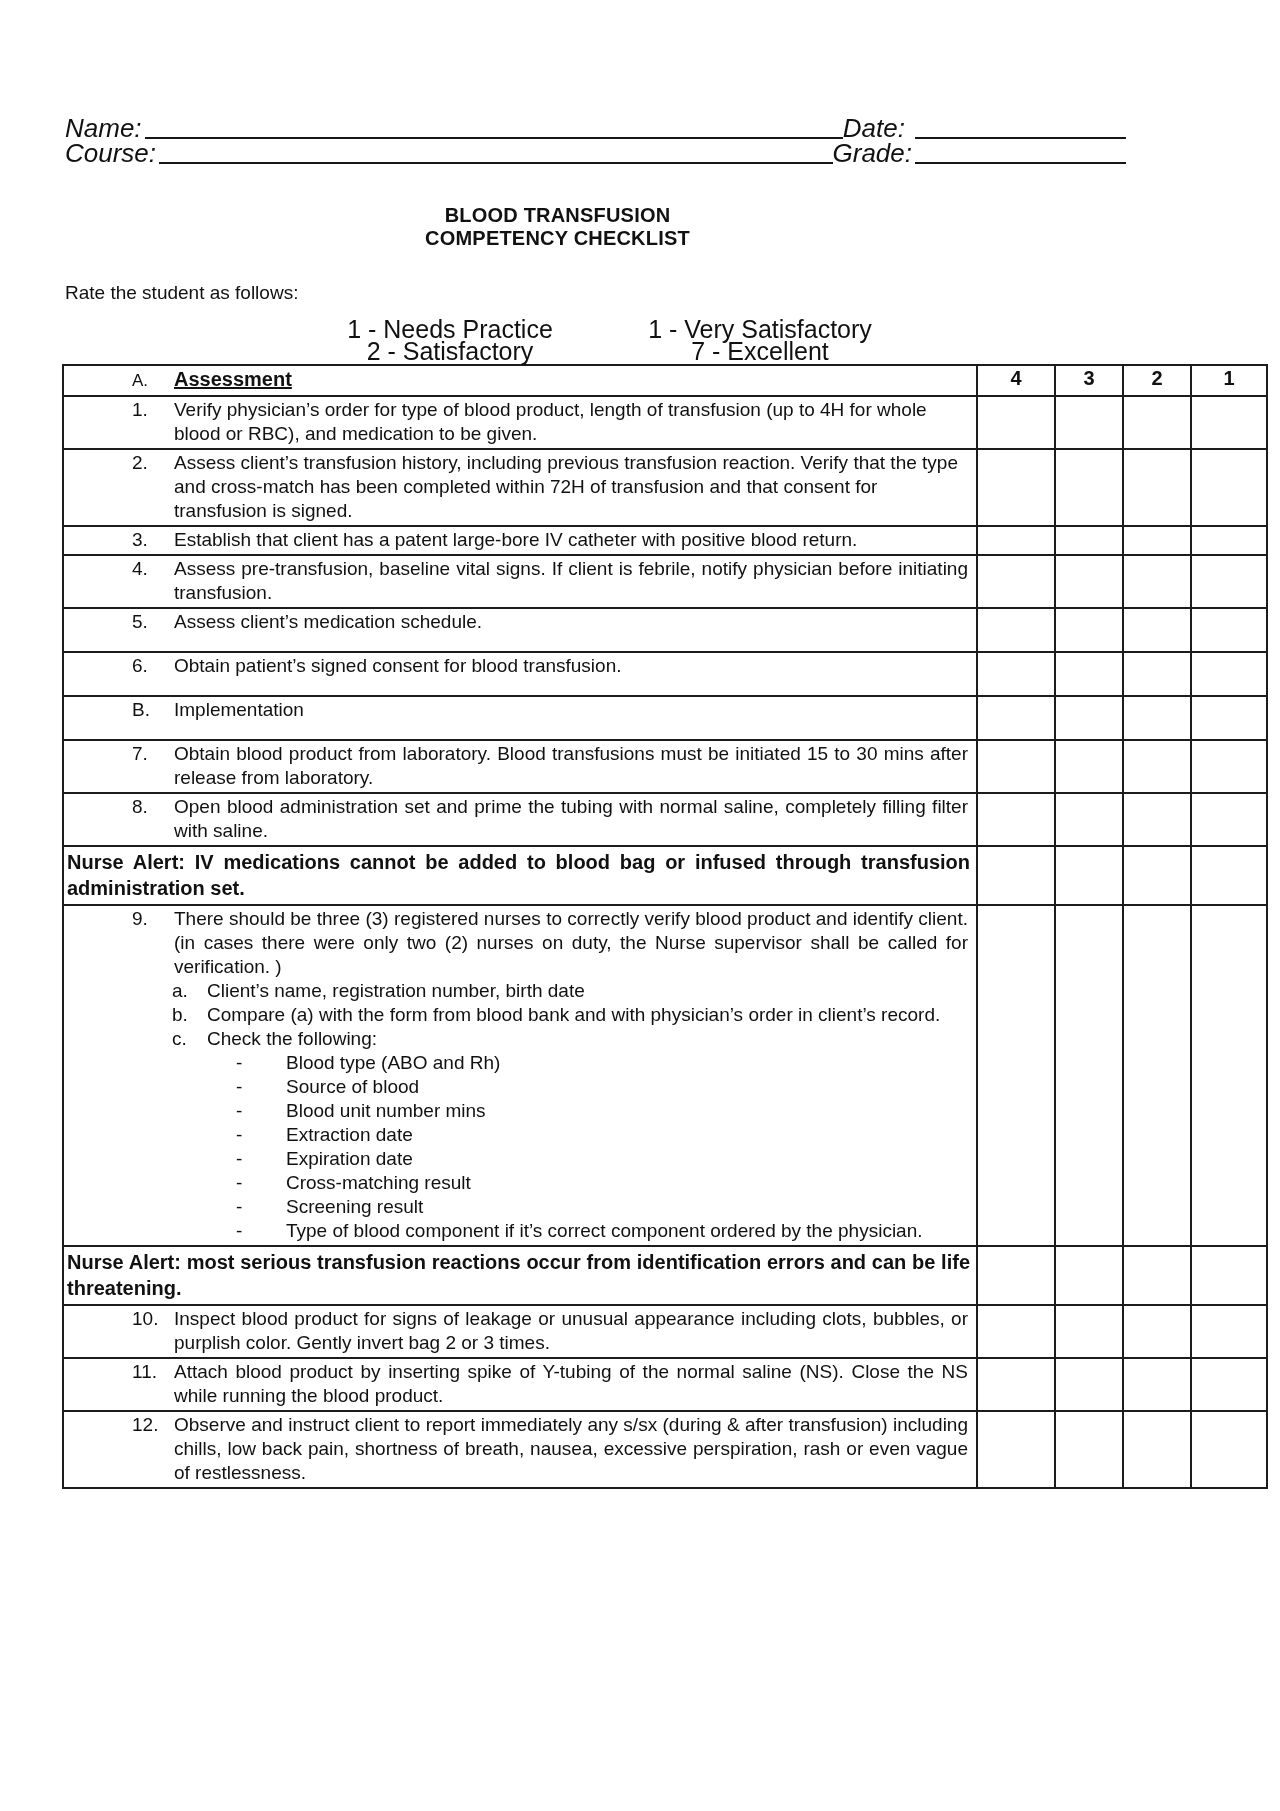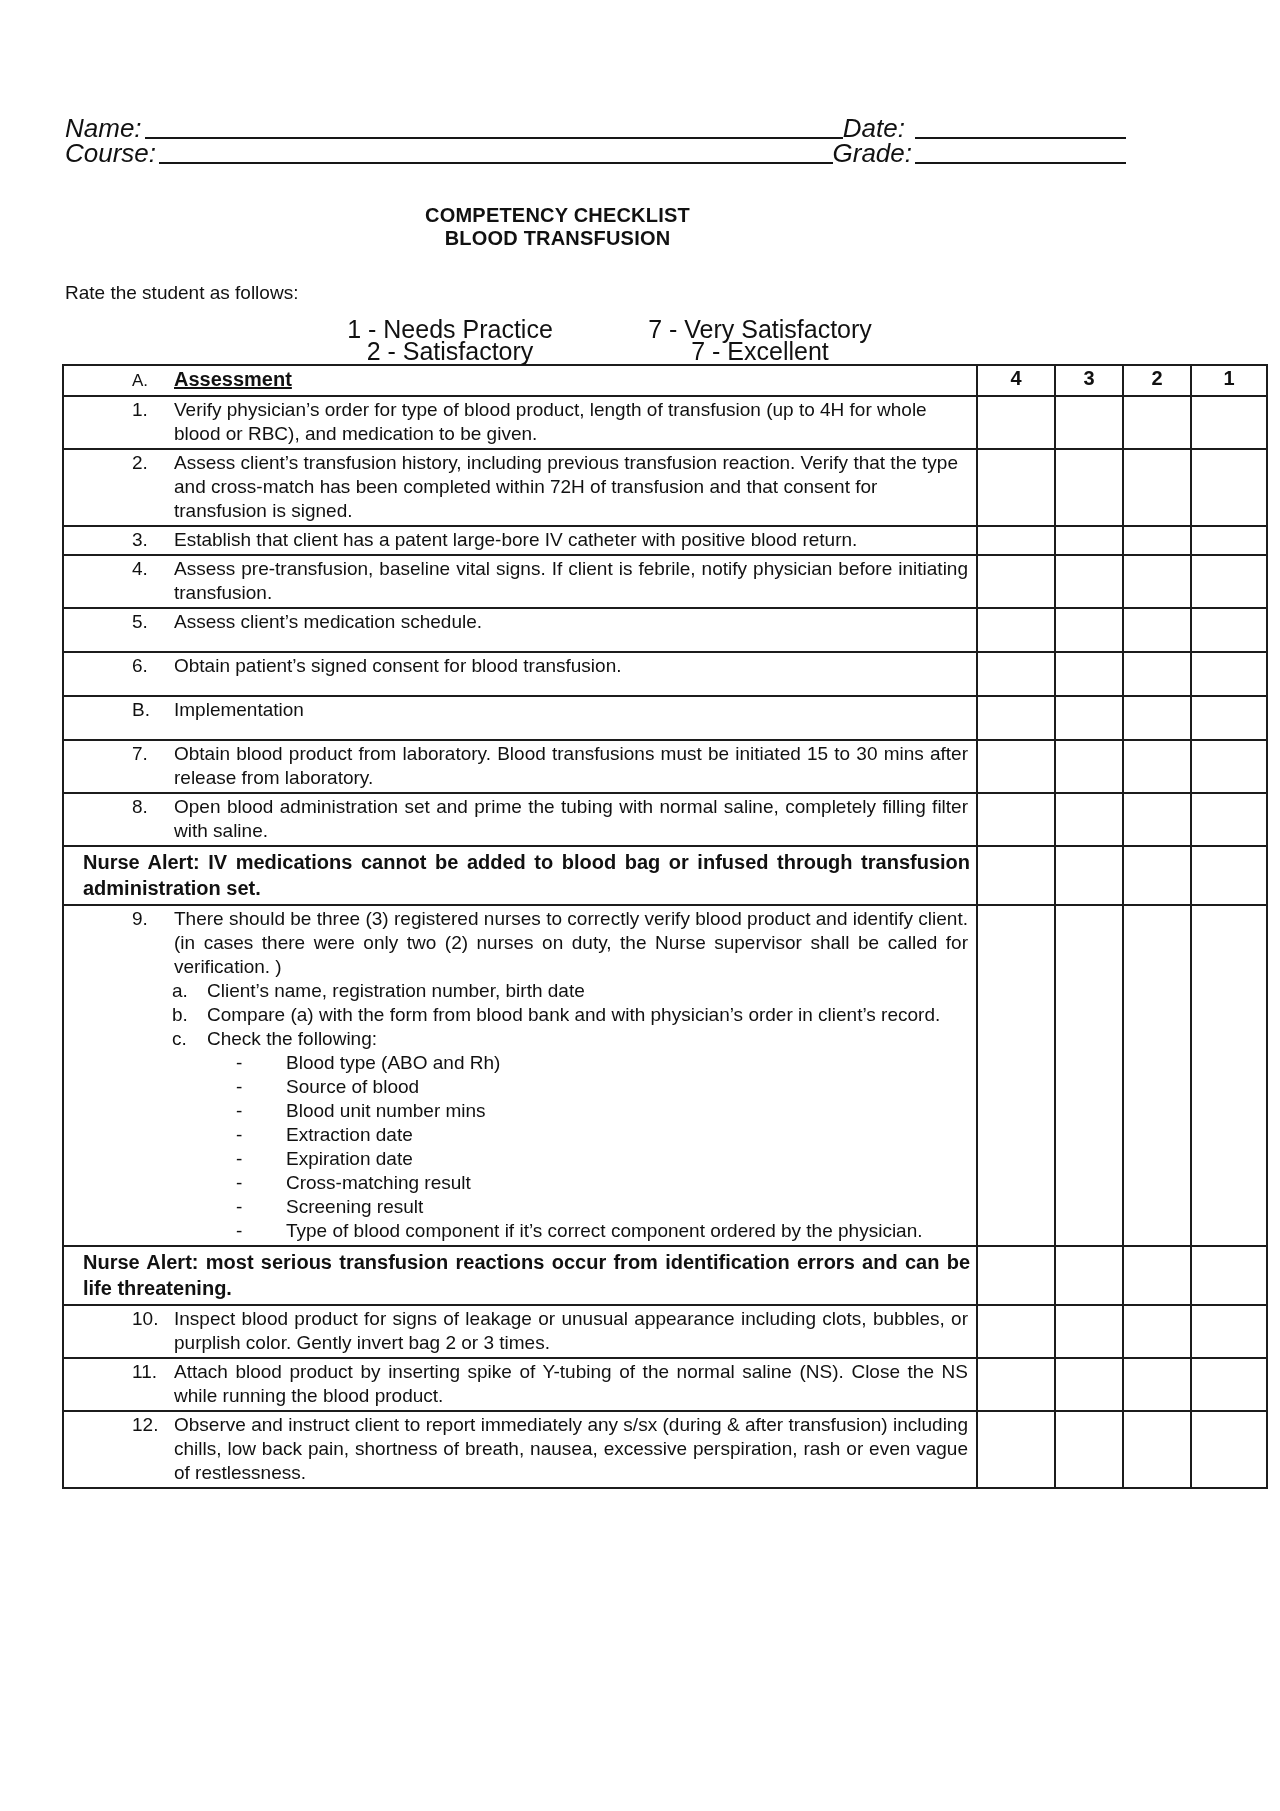--- a/index.html
+++ b/index.html
@@ -32,21 +32,21 @@
   td.score.hdr { font-weight:bold; text-align:center; font-size:20px; line-height:25px; }
   .blk { display:flex; align-items:flex-start; }
   .mk { flex:none; white-space:pre; }
   .ind0 > .mk { margin-left:68px; width:42px; }
   .ind1 > .mk { margin-left:108px; width:35px; }
   .ind2 > .mk { margin-left:172px; width:50px; }
   .bt { flex:1; padding-right:8px; }
   .j > .bt { text-align:justify; }
   tr.section .mk { font-size:17px; padding-top:2px; }
   tr.section .bt { font-weight:bold; font-size:20px;text-decoration:underline; }
-  tr.alert .bt { font-weight:bold; font-size:20px; line-height:26px; padding-left:19px; padding-right:6px; }
+  tr.alert .bt { font-weight:bold; font-size:20px; line-height:26px; padding-left:3px; padding-right:6px; }
   tr.alert td.desc { padding-top:2px; padding-bottom:3px; }
   tr.tall td.desc { padding-bottom:17px; }
 </style>
 </head>
 <body>
 
 <div class="fields">
   <div class="frow">
     <span class="flabel">Name:</span>
     <span class="uline"></span>
@@ -56,28 +56,28 @@
   </div>
   <div class="frow">
     <span class="flabel">Course:</span>
     <span class="uline"></span>
     <span class="flabel">Grade:</span>
     <span class="uline fixed"></span>
   </div>
 </div>
 
 <div class="titleblock">
+  <div>BLOOD TRANSFUSION</div>
   <div>COMPETENCY CHECKLIST</div>
-  <div>BLOOD TRANSFUSION</div>
 </div>
 
 <div class="rate-intro">Rate the student as follows:</div>
 <div class="rating-grid">
   <span>1 - Needs Practice</span>
-  <span>7 - Very Satisfactory</span>
+  <span>1 - Very Satisfactory</span>
   <span>2 - Satisfactory</span>
   <span>7 - Excellent</span>
 </div>
 
 <table class="checklist">
   <colgroup>
     <col style="width:914px">
     <col style="width:78px">
     <col style="width:68px">
     <col style="width:68px">

